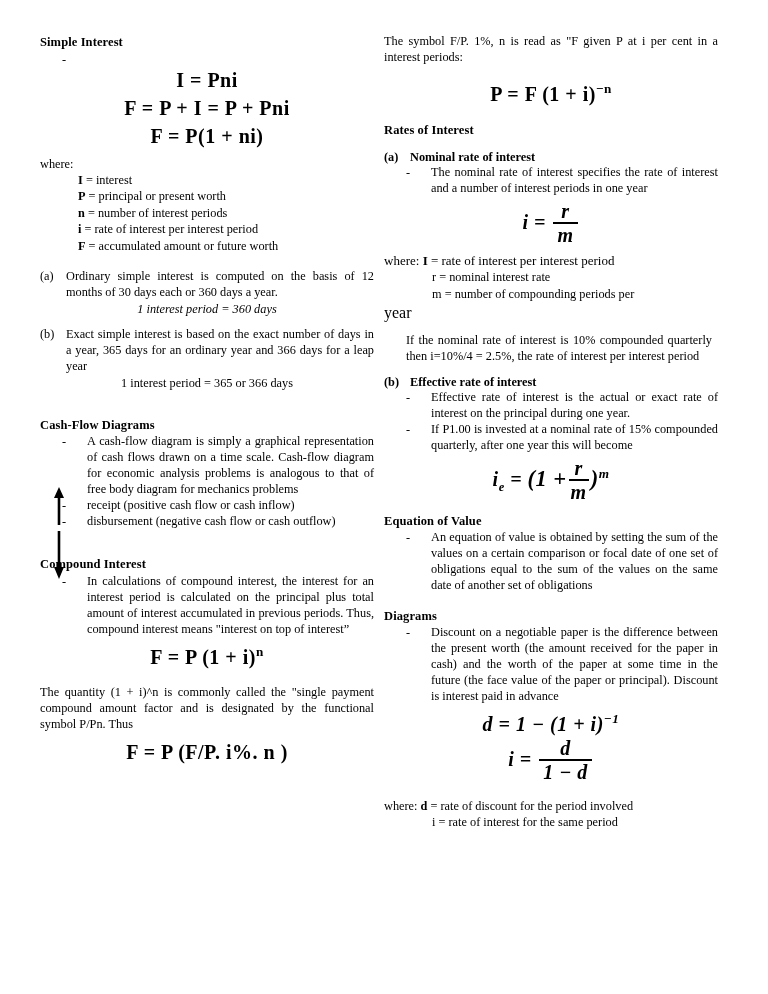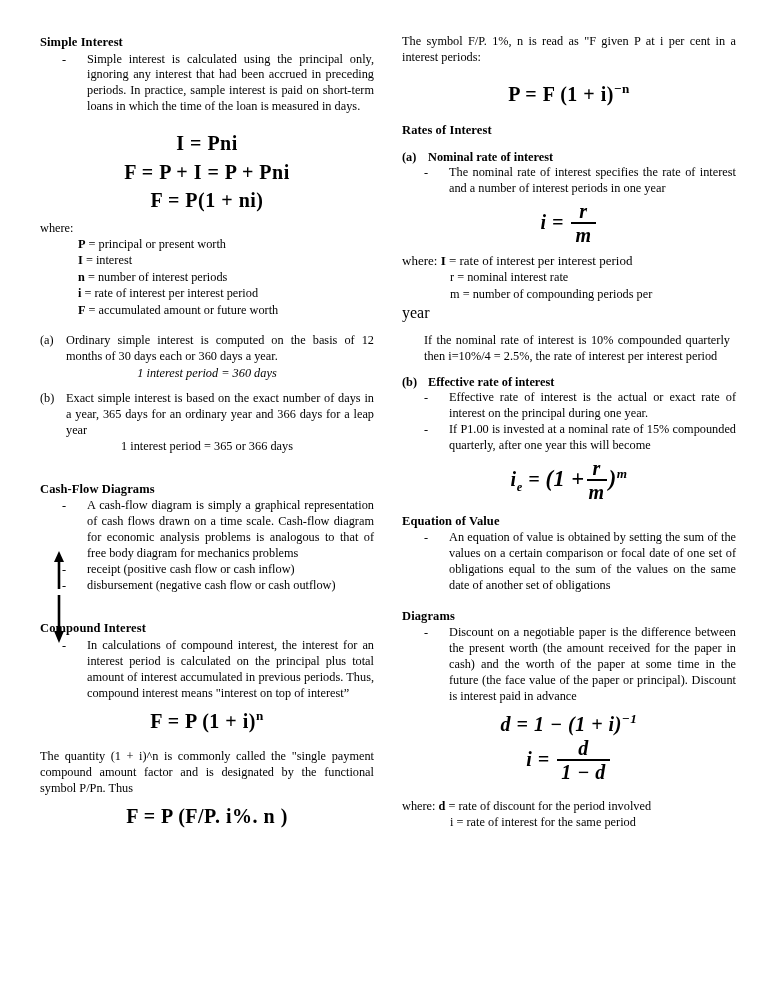--- a/index.html
+++ b/index.html
@@ -6,21 +6,21 @@
   body{
     width:768px;height:994px;
     background:#ffffff;
     font-family:"Liberation Serif","DejaVu Serif",serif;
     color:#000000;
     overflow:hidden;
   }
   .page{position:relative;width:760px;height:994px;}
   .col{position:absolute;top:34px;width:334px;}
   .col-left{left:40px;}
-  .col-right{left:402px;}
+  .col-right{left:384px;}
 
   h3.heading{
     font-size:12.5px;font-weight:bold;margin:0 0 1px 0;
     line-height:1.32;letter-spacing:.1px;
   }
   .para{
     font-size:12.3px;line-height:1.30;margin:0;
     text-align:justify;text-justify:inter-word;
   }
   
@@ -84,41 +84,40 @@
 <body>
 
 <div class="page">
 
   <div class="col col-left">
 
     <h3 class="heading">Simple Interest</h3>
 
     <div class="bullet">
       <span class="dash">-</span>
-      <span>Simple interest is calculated using the principal only, ignoring any interest that had been accrued in preceding periods. In practice, sample interest is paid on short-term loans in which the time of the loan is measured in days.</span>
     </div>
 
     <div class="spacer-m"></div>
 
     <div class="formula f-xl">I = Pni</div>
     <div class="formula f-xl">F = P + I = P + Pni</div>
     <div class="formula f-xl">F = P(1 + ni)</div>
 
     <div class="spacer-xs"></div>
 
     <div class="where-label">where:</div>
 
     <div class="deflist">
       <div>
+        <span class="sym">I</span>
+        <span>= interest</span>
+      </div>
+      <div>
         <span class="sym">P</span>
         <span>= principal or present worth</span>
-      </div>
-      <div>
-        <span class="sym">I</span>
-        <span>= interest</span>
       </div>
       <div>
         <span class="sym">n</span>
         <span>= number of interest periods</span>
       </div>
       <div>
         <span class="sym">i</span>
         <span>= rate of interest per interest period</span>
       </div>
       <div>

